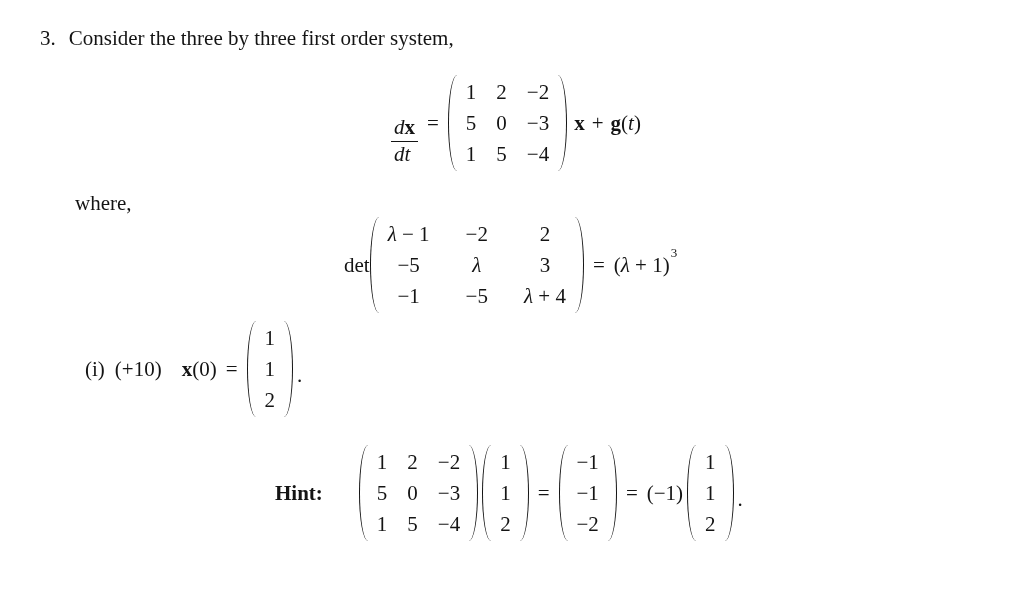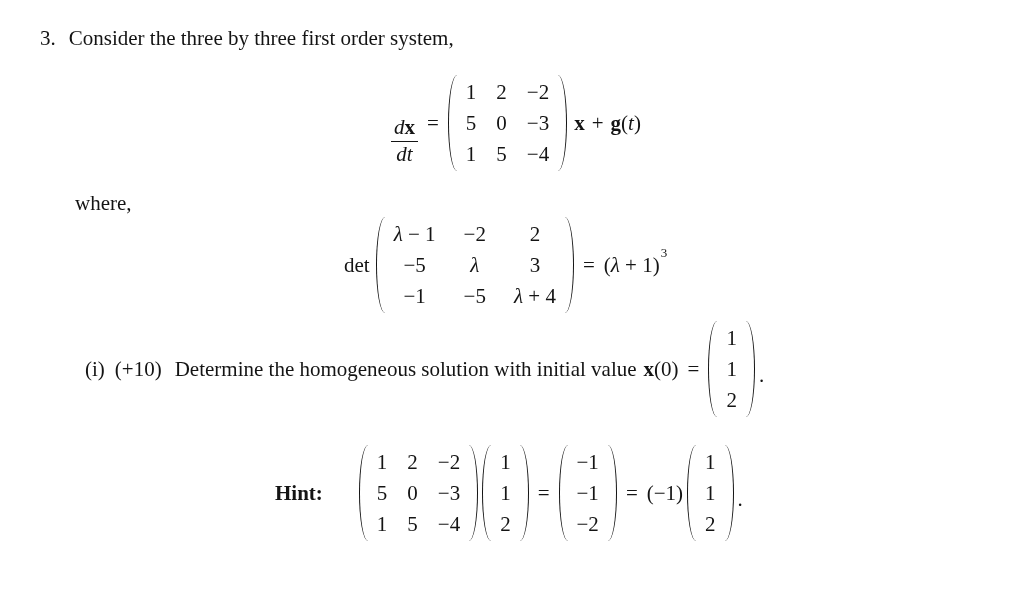--- a/index.html
+++ b/index.html
@@ -37,23 +37,23 @@
   }
   .cells {
     display: grid;
     column-gap: 20px;
     row-gap: 7px;
     padding: 5px 9px;
     justify-items: center;
     align-items: center;
   }
   .cells .cell { line-height: 24px; text-align: center; }
-  .cells.wide { column-gap: 28px; }
+  .cells.wide { column-gap: 36px; }
   
-  .frac { display: inline-flex; flex-direction: column; align-items: center; margin-top: 36px; }
+  .frac { display: inline-flex; flex-direction: column; align-items: flex-start; margin-top: 36px; }
   .fnum, .fden { line-height: 1.1; padding: 0 3px; }
   .fbar { align-self: stretch; height: 1.5px; background: #141414; margin: 2px 0 1px; }
   
   .eq   { margin: 0 9px; }
   .op   { margin: 0 7px; }
   b     { font-weight: bold; }
   i     { font-style: italic; }
   sup   { font-size: 13px; line-height: 0; position: relative; top: -7px; margin-left: 1px; }
   .tightL { margin-left: 4px; }
   .gapL   { margin-left: 7px; }
@@ -87,34 +87,33 @@
     <b class="gapL">x</b>
     <span class="op">+</span>
     <span><b>g</b><span>(</span><i>t</i><span>)</span></span>
   </div>
 
   <div class="row" style="left:75px; top:191px;">
     <span>where,</span>
   </div>
 
   <div class="row" style="left:344px; top:217px;">
-    <span style="margin-right:6px;">det</span>
+    <span style="">det</span>
     <span class="matrix">
       <span class="paren l"></span>
       <span class="cells wide" style="grid-template-columns: repeat(3, auto);"><span class="cell"><i>λ</i> − 1</span><span class="cell">−2</span><span class="cell">2</span><span class="cell">−5</span><span class="cell"><i>λ</i></span><span class="cell">3</span><span class="cell">−1</span><span class="cell">−5</span><span class="cell"><i>λ</i> + 4</span></span>
       <span class="paren r"></span>
     </span>
     <span class="eq">=</span>
     <span><span>(<i>λ</i> + 1)</span><sup>3</sup></span>
   </div>
 
   <div class="row" style="left:85px; top:321px;">
     <span>(i)</span>
     <span class="pts">(+10)</span>
-    <span>Determine the homogeneous solution with initial value</span>
     <b class="gapL">x</b>
     <span>(0)</span>
     <span class="eq">=</span>
     <span class="matrix">
       <span class="paren l"></span>
       <span class="cells" style="grid-template-columns: repeat(1, auto);"><span class="cell">1</span><span class="cell">1</span><span class="cell">2</span></span>
       <span class="paren r"></span>
     </span>
     <span class="period">.</span>
   </div>

